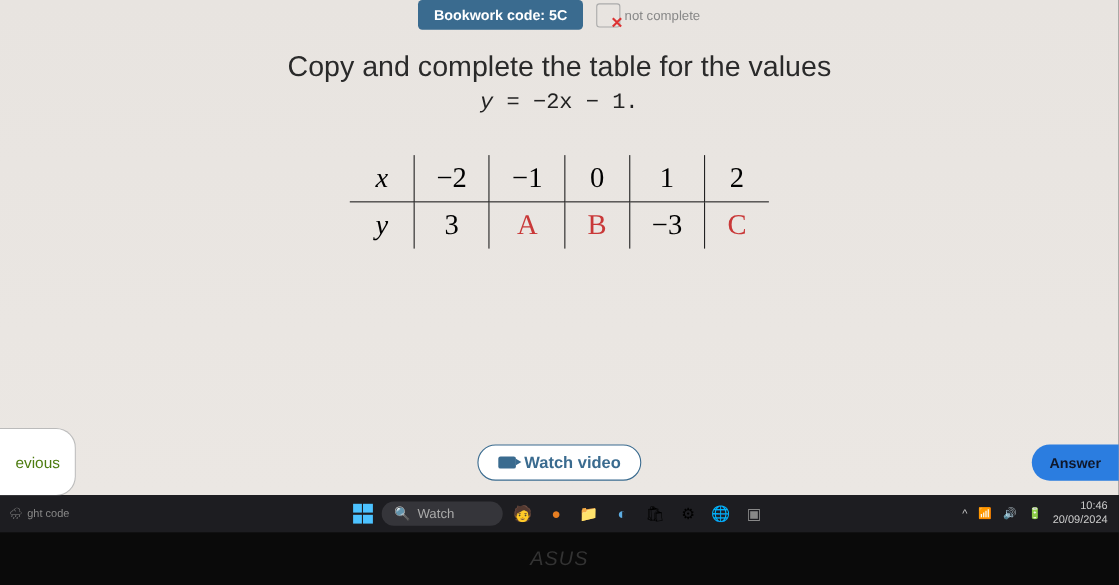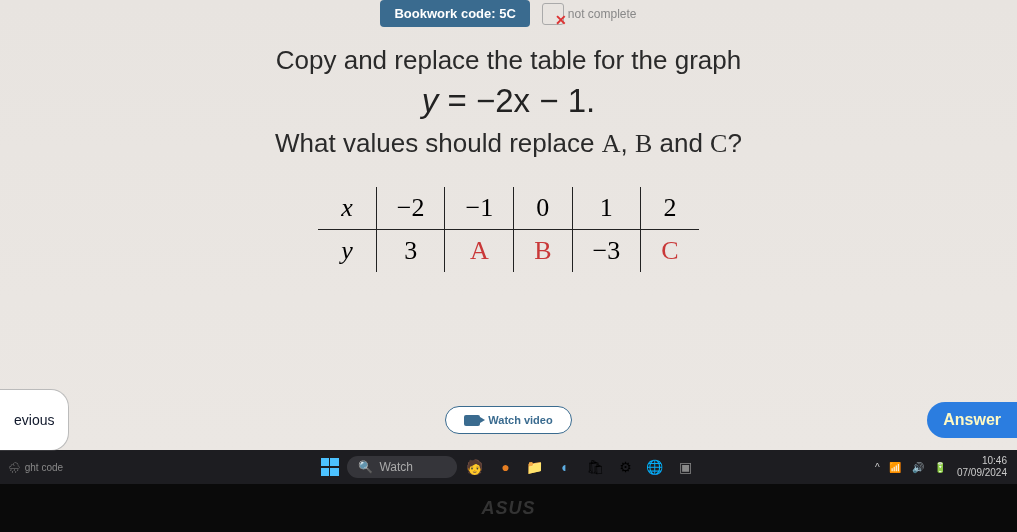--- a/index.html
+++ b/index.html
@@ -67,22 +67,22 @@
       color: #333;
       max-width: 720px;
     }
     .q-line1 {
       font-size: 26px;
       font-weight: 400;
       margin-bottom: 6px;
       color: #2a2a2a;
     }
     .formula {
-      font-family: Liberation Sans, sans-serif;
-      font-size: 33px;
+      font-family: Liberation Mono, monospace;
+      font-size: 20px;
       font-style: italic;
       margin-bottom: 8px;
       color: #222;
     }
     .q-line2 {
       font-size: 26px;
       font-weight: 400;
       color: #2a2a2a;
     }
     .serif-var {
@@ -116,32 +116,32 @@
       justify-content: center;
     }
     .previous-btn {
       position: absolute;
       left: 0;
       background: #fff;
       border: 1.5px solid #bbb;
       border-radius: 18px;
       padding: 22px 14px;
       font-size: 14px;
-      color: #0f172a;
+      color: #4d7c0f;
       cursor: pointer;
       border-left: none;
       border-top-left-radius: 0;
       border-bottom-left-radius: 0;
     }
     .watch-video {
       background: #fff;
       border: 1.5px solid #3a6b8f;
       border-radius: 20px;
       padding: 7px 18px;
-      font-size: 11px;
+      font-size: 15px;
       color: #3a6b8f;
       font-weight: 600;
       cursor: pointer;
       display: flex;
       align-items: center;
       gap: 8px;
     }
     .video-icon {
       width: 16px;
       height: 11px;
@@ -155,23 +155,23 @@
       right: -5px;
       top: 2px;
       border-left: 5px solid #3a6b8f;
       border-top: 3.5px solid transparent;
       border-bottom: 3.5px solid transparent;
     }
     .answer-btn {
       position: absolute;
       right: 0;
       background: #2b7de0;
-      color: #fef9c3;
+      color: #0f172a;
       font-weight: 600;
-      font-size: 16px;
+      font-size: 13px;
       padding: 9px 16px;
       border: none;
       border-radius: 20px 0 0 20px;
       cursor: pointer;
     }
     .taskbar {
       position: absolute;
       bottom: 48px;
       left: 0;
       right: 0;
@@ -243,21 +243,21 @@
       left: 0;
       right: 0;
       height: 48px;
       background: #0a0a0a;
       display: flex;
       align-items: center;
       justify-content: center;
     }
     .brand {
       color: #333;
-      font-weight: bold;
+      font-weight: normal;
       font-size: 18px;
       letter-spacing: 1px;
       font-style: italic;
     }
   </style>
 </head>
 <body>
 
 <div class="screen">
 
@@ -265,26 +265,23 @@
     <div class="bookwork">Bookwork code: 5C</div>
     <div class="calc-badge">
       <span class="calc-icon">
         <span class="calc-x">✕</span>
       </span>
       <span>not complete</span>
     </div>
   </div>
 
   <div class="question">
-    <div class="q-line1">Copy and replace the table for the graph</div>
+    <div class="q-line1">Copy and complete the table for the values</div>
     <div class="formula">
       <span>y</span><span style="font-style:normal"> = </span><span style="font-style:normal;"><span>−2x − 1.</span></span>
-    </div>
-    <div class="q-line2">
-      <span>What values should replace </span><span class="serif-var">A</span><span>, </span><span class="serif-var">B</span><span> and </span><span class="serif-var">C</span><span>?</span>
     </div>
   </div>
 
   <table class="data-table">
     <tbody>
         <tr>
       <td class="row-label">x</td>
       <td>−2</td>
       <td>−1</td>
       <td>0</td>
@@ -339,20 +336,20 @@
     <div class="tb-app" style="color:#3498db">🌐</div>
     <div class="tb-app" style="color:#888">▣</div>
   </div>
   <div class="tb-right">
     <span>^</span>
     <span>📶</span>
     <span>🔊</span>
     <span>🔋</span>
     <div class="tb-clock">
       <div>10:46</div>
-      <div>07/09/2024</div>
+      <div>20/09/2024</div>
     </div>
   </div>
 </div>
 
 <div class="bezel-bottom">
   <div class="brand">ASUS</div>
 </div>
 
 </body></html>

